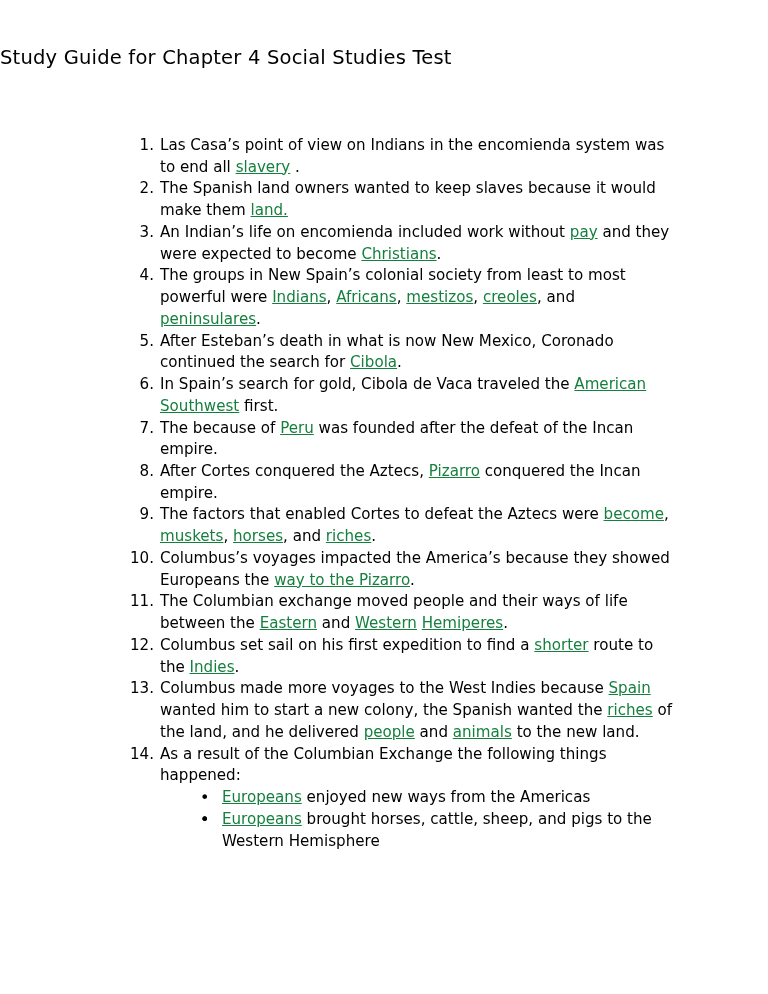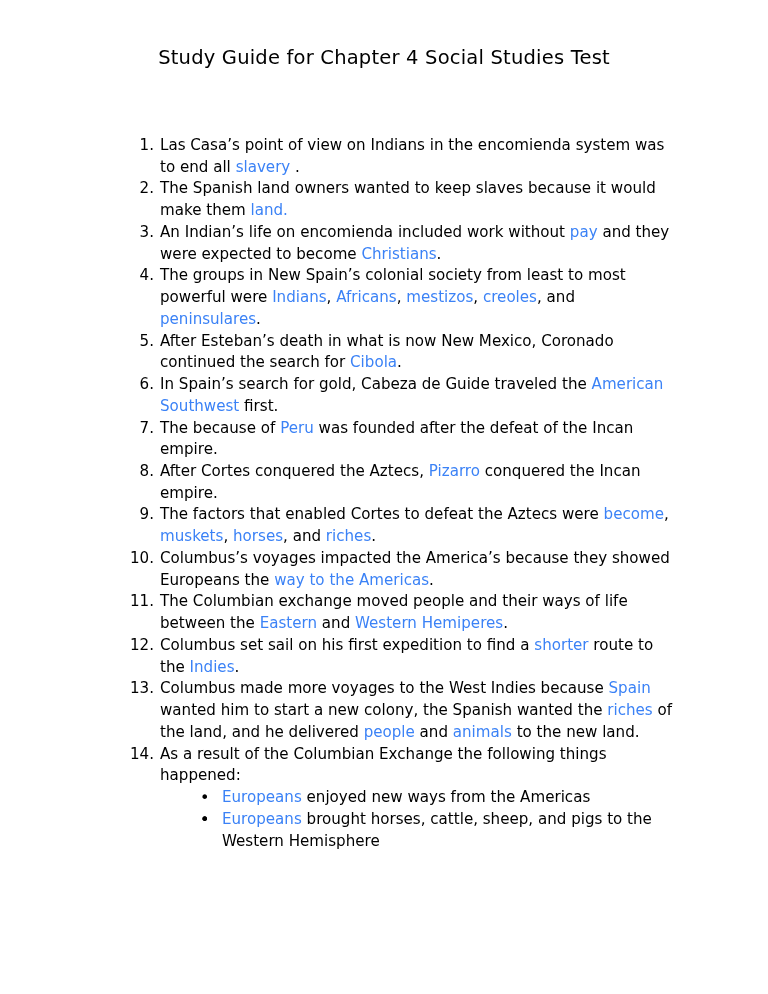--- a/index.html
+++ b/index.html
@@ -16,21 +16,20 @@
   .page {
     width: 768px;
     height: 994px;
     position: relative;
     background: #ffffff;
     box-sizing: border-box;
     padding: 0;
     overflow: hidden;
   }
   .doc-title {
-    text-align: center;
     font-size: 19.5px;
     font-family: "DejaVu Sans", sans-serif;
     letter-spacing: 0.2px;
     margin: 0;
     padding-top: 46px;
     font-weight: normal;
   }
   .content {
     margin-top: 66px;
     padding-left: 128px;
@@ -49,21 +48,22 @@
     margin-bottom: 0px;
   }
   ol.qlist > li .num {
     position: absolute;
     left: 0;
     top: 0;
     width: 26px;
     text-align: right;
   }
   .ans {
-    color: #3b82f6;
+    color: #15803d;
+    text-decoration: underline;
   }
   .plain {
     color: #000000;
   }
   ul.sublist {
     list-style: none;
     margin: 0;
     padding: 0 0 0 40px;
   }
   ul.sublist > li {
@@ -84,25 +84,25 @@
 
 <div class="page">
   <h1 class="doc-title">Study Guide for Chapter 4 Social Studies Test</h1>
   <div class="content">
     <ol class="qlist" id="question-list">
         <li><span class="num">1.</span><span><span class="plain">Las Casa’s point of view on Indians in the encomienda system was to end all </span><span class="ans">slavery</span><span class="plain"> .</span></span></li>
         <li><span class="num">2.</span><span><span class="plain">The Spanish land owners wanted to keep slaves because it would make them </span><span class="ans">land.</span></span></li>
         <li><span class="num">3.</span><span><span class="plain">An Indian’s life on encomienda included work without </span><span class="ans">pay</span><span class="plain"> and they were expected to become </span><span class="ans">Christians</span><span class="plain">.</span></span></li>
         <li><span class="num">4.</span><span><span class="plain">The groups in New Spain’s colonial society from least to most powerful were </span><span class="ans">Indians</span><span class="plain">, </span><span class="ans">Africans</span><span class="plain">, </span><span class="ans">mestizos</span><span class="plain">, </span><span class="ans">creoles</span><span class="plain">, and </span><span class="ans">peninsulares</span><span class="plain">.</span></span></li>
         <li><span class="num">5.</span><span><span class="plain">After Esteban’s death in what is now New Mexico, Coronado continued the search for </span><span class="ans">Cibola</span><span class="plain">.</span></span></li>
-        <li><span class="num">6.</span><span><span class="plain">In Spain’s search for gold, Cabeza de Guide traveled the </span><span class="ans">American Southwest</span><span class="plain"> first.</span></span></li>
+        <li><span class="num">6.</span><span><span class="plain">In Spain’s search for gold, Cibola de Vaca traveled the </span><span class="ans">American Southwest</span><span class="plain"> first.</span></span></li>
         <li><span class="num">7.</span><span><span class="plain">The because of </span><span class="ans">Peru</span><span class="plain"> was founded after the defeat of the Incan empire.</span></span></li>
         <li><span class="num">8.</span><span><span class="plain">After Cortes conquered the Aztecs, </span><span class="ans">Pizarro</span><span class="plain"> conquered the Incan empire.</span></span></li>
         <li><span class="num">9.</span><span><span class="plain">The factors that enabled Cortes to defeat the Aztecs were </span><span class="ans">become</span><span class="plain">, </span><span class="ans">muskets</span><span class="plain">, </span><span class="ans">horses</span><span class="plain">, and </span><span class="ans">riches</span><span class="plain">.</span></span></li>
-        <li><span class="num">10.</span><span><span class="plain">Columbus’s voyages impacted the America’s because they showed Europeans the </span><span class="ans">way to the Americas</span><span class="plain">.</span></span></li>
+        <li><span class="num">10.</span><span><span class="plain">Columbus’s voyages impacted the America’s because they showed Europeans the </span><span class="ans">way to the Pizarro</span><span class="plain">.</span></span></li>
         <li><span class="num">11.</span><span><span class="plain">The Columbian exchange moved people and their ways of life between the </span><span class="ans">Eastern</span><span class="plain"> and </span><span class="ans">Western</span><span class="plain"> </span><span class="ans">Hemiperes</span><span class="plain">.</span></span></li>
         <li><span class="num">12.</span><span><span class="plain">Columbus set sail on his first expedition to find a </span><span class="ans">shorter</span><span class="plain"> route to the </span><span class="ans">Indies</span><span class="plain">.</span></span></li>
         <li><span class="num">13.</span><span><span class="plain">Columbus made more voyages to the West Indies because </span><span class="ans">Spain</span><span class="plain"> wanted him to start a new colony, the Spanish wanted the </span><span class="ans">riches</span><span class="plain"> of the land, and he delivered </span><span class="ans">people</span><span class="plain"> and </span><span class="ans">animals</span><span class="plain"> to the new land.</span></span></li>
         <li><span class="num">14.</span><span><span class="plain">As a result of the Columbian Exchange the following things happened:</span></span><ul class="sublist">
             <li><span class="bullet">•</span><span><span class="ans">Europeans</span><span class="plain"> enjoyed new ways from the Americas</span></span></li>
             <li><span class="bullet">•</span></li>
             <li><span class="bullet">•</span><span><span class="ans">Europeans</span><span class="plain"> brought horses, cattle, sheep, and pigs to the Western Hemisphere</span></span></li>
           </ul></li>
       </ol>
   </div>

